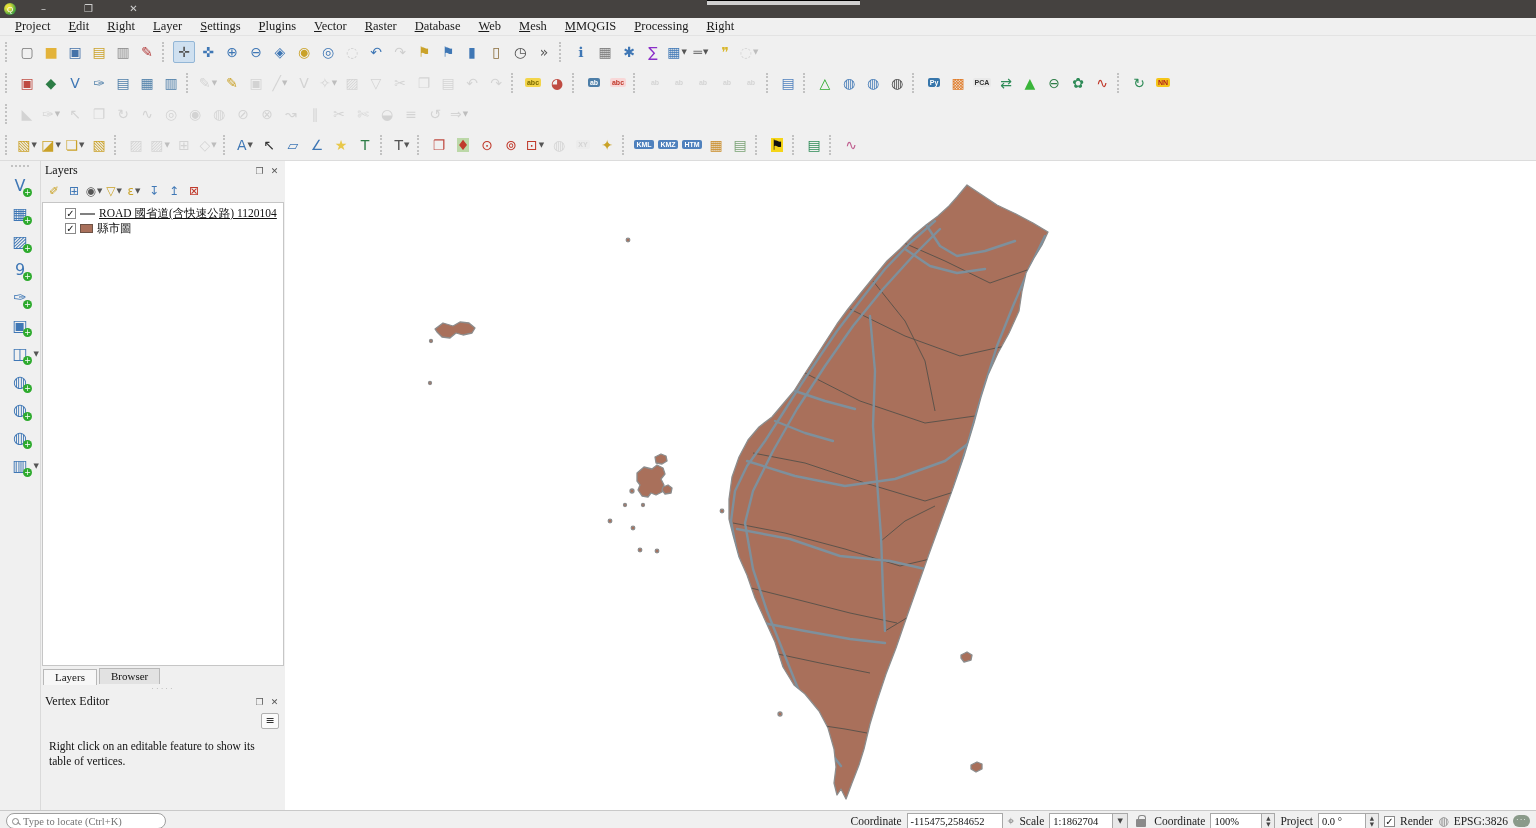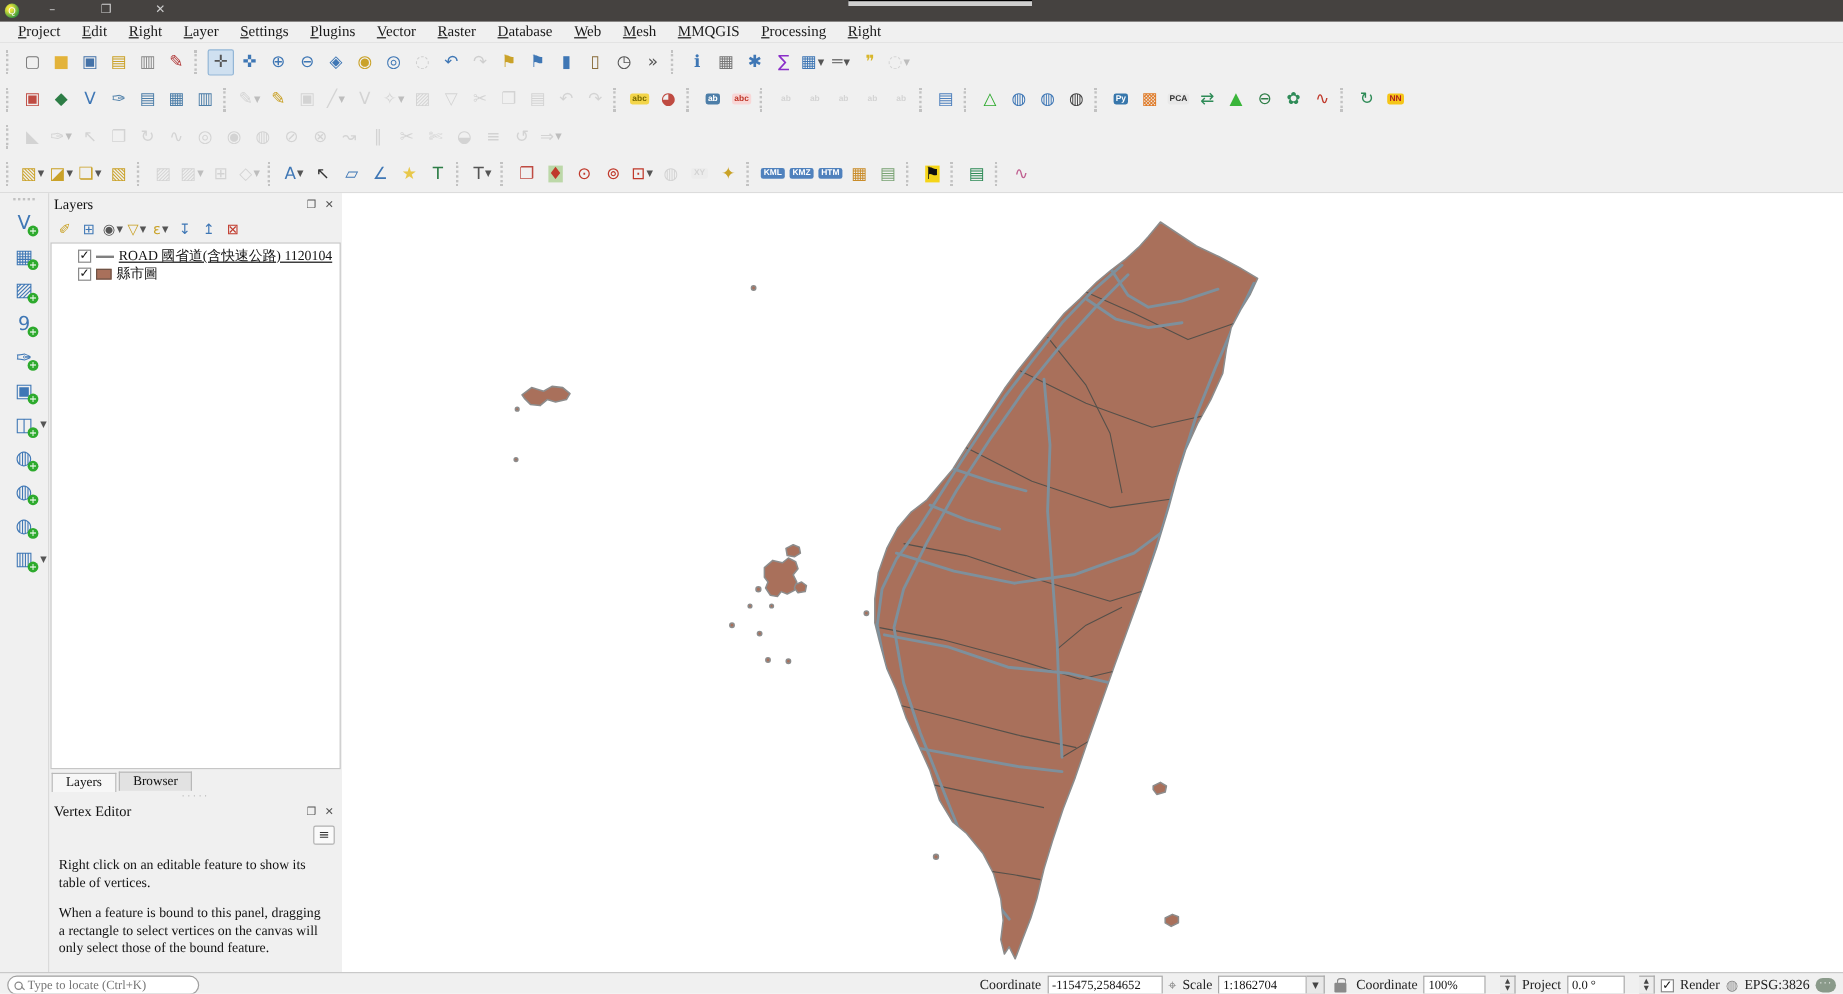--- a/index.html
+++ b/index.html
@@ -86,25 +86,25 @@
              display:flex; align-items:center; padding:0 5px; gap:4px; }
   .mag-icon { width:7px; height:7px; border:1.2px solid #888; border-radius:50%; position:relative; flex:none; }
   .mag-icon::after { content:""; position:absolute; width:4px; height:1.2px; background:#888; transform:rotate(45deg);
                      right:-3px; bottom:-1px; }
   .locator input { border:none; outline:none; width:100%; font-size:10.5px; color:#555; background:transparent;
                    font-family:"Liberation Serif",serif; }
   .sb-spacer { flex:1; }
   .sb-label { color:#222; }
   .sb-input { height:16px; border:1px solid #a8a8a8; background:#fff; font-size:10.5px; padding:0 3px;
               display:flex; align-items:center; }
-  .sb-combo { width:74px; justify-content:flex-start; }
+  .sb-combo { width:64px; justify-content:flex-start; }
   .combo-arrow { width:15px; height:16px; border:1px solid #a8a8a8; border-left:none; background:#e8e8e8;
                  display:flex; align-items:center; justify-content:center; font-size:7px; color:#444;
                  font-family:"DejaVu Sans",sans-serif; }
-  .spin { display:flex;gap:12px; }
+  .spin { display:flex; }
   .spin-btns { width:13px; height:16px; border:1px solid #a8a8a8; border-left:none; background:#ececec;
                display:flex; flex-direction:column; align-items:center; justify-content:center; font-size:5.5px;
                color:#444; line-height:1.1; font-family:"DejaVu Sans",sans-serif; }
   .lock { width:10px; height:8px; background:#8a8a8a; border-radius:1px; position:relative; margin:0 3px; margin-top:4px; }
   .lock::before { content:""; position:absolute; left:2px; top:-4px; width:6px; height:5px;
                   border:1.4px solid #8a8a8a; border-bottom:none; border-radius:3px 3px 0 0; }
   .sb-check { width:11px; height:11px; border:1px solid #8a8a8a; background:#fff; display:inline-flex; align-items:center;
               justify-content:center; font-size:10px; font-family:"DejaVu Sans",sans-serif; }
   .globe-icon { font-family:"DejaVu Sans",sans-serif; color:#888; font-size:12px; }
   .bubble { width:17px; height:12px; background:#8a9a8a; border-radius:6px; color:#fff; font-size:8px;
@@ -672,21 +672,20 @@
     <div class="panel" style="flex:1;">
       <div class="panel-hdr">
         <span class="ttl">Vertex Editor</span>
         <span class="ph-btn" id="ve-float">❐</span>
         <span class="ph-btn" id="ve-close">✕</span>
       </div>
       <div class="vertex-body">
         <span class="hamburger">≡</span>
         <div class="vertex-text" id="vertex-text" style="padding-top:20px;">
             <p>Right click on an editable feature to show its table of vertices.</p>
-            <p>When a feature is bound to this panel, dragging a rectangle to select vertices on the canvas will only select those of the bound feature.</p>
           </div>
       </div>
     </div>
   </div>
 
   <div class="map">
     <svg width="1250" height="650" viewBox="0 0 1250 650">
       <defs>
         <clipPath id="clipTW">
             <use href="#twpath"></use>

